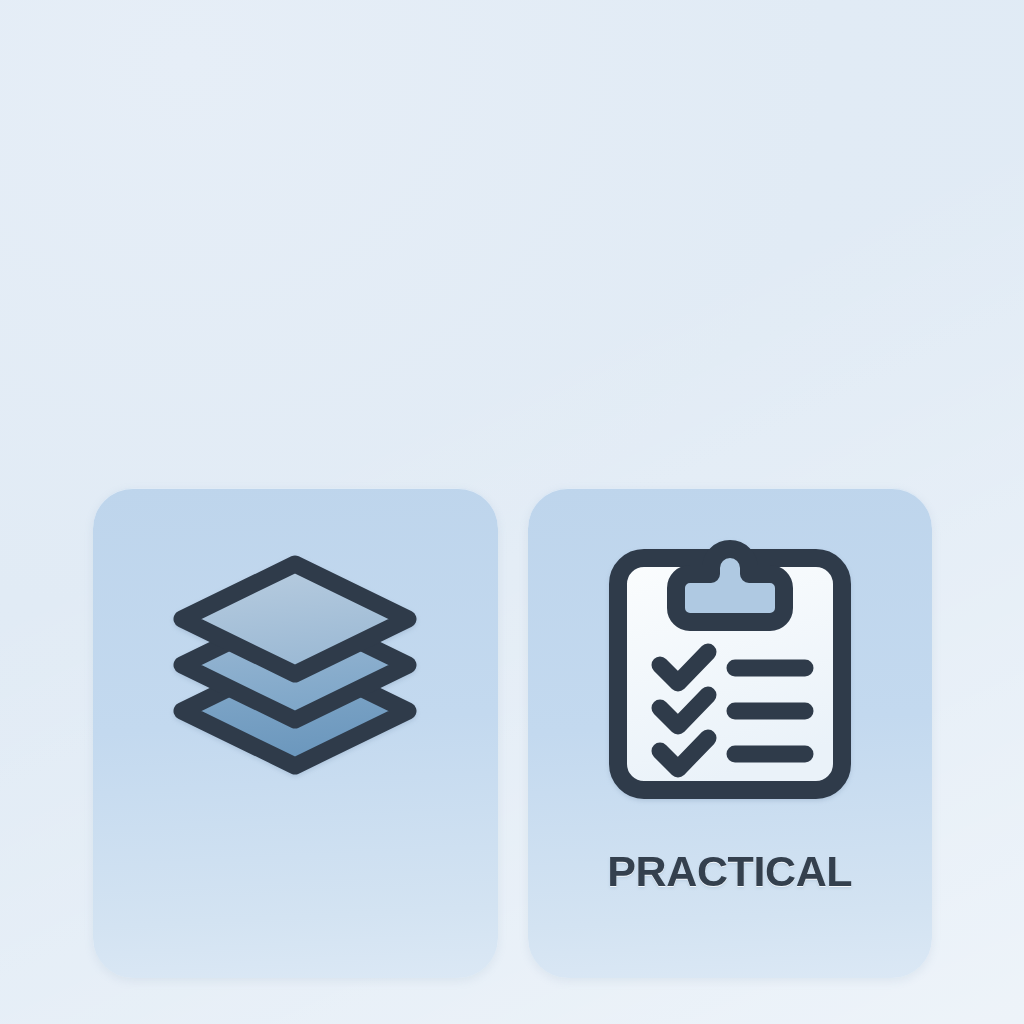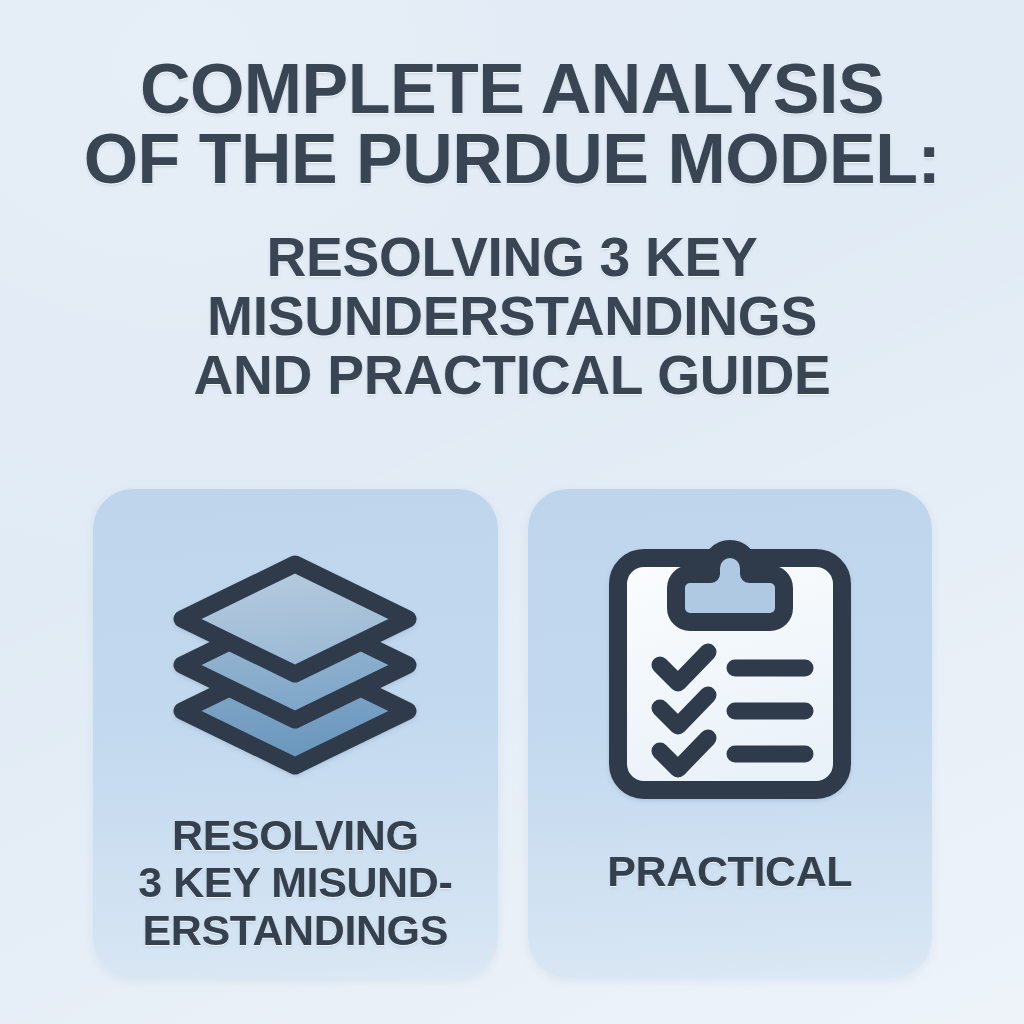--- a/index.html
+++ b/index.html
@@ -129,34 +129,20 @@
   .card-label .tline { display: block; white-space: nowrap; }
 
   .card-right .card-icon { margin-top: 34px; height: 290px; }
   .card-right .card-label { margin-top: 36px; }
 </style>
 </head>
 <body>
 
 <div id="poster">
 
-  <div class="heading-block">
-
-    <h1 class="title-main">
-      <span class="tline">COMPLETE ANALYSIS</span>
-      <span class="tline">OF THE PURDUE MODEL:</span>
-    </h1>
-
-    <h2 class="title-sub">
-      <span class="tline">RESOLVING 3 KEY</span>
-      <span class="tline">MISUNDERSTANDINGS</span>
-      <span class="tline">AND PRACTICAL GUIDE</span>
-    </h2>
-
-  </div>
 
   <div class="cards">
 
     <div class="card card-left">
 
       <div class="card-icon">
         <svg width="250" height="238" viewBox="0 0 250 238" aria-hidden="true">
           <defs>
             <linearGradient id="layTop" x1="0" y1="0" x2="0.25" y2="1">
               <stop offset="0%" stop-color="#b9cde0"></stop>
@@ -173,25 +159,20 @@
           </defs>
 
           <path d="M125 108 L238 163 L125 218 L12 163 Z" fill="url(#layBot)" stroke="#2f3b4a" stroke-width="17" stroke-linejoin="round"></path>
 
           <path d="M125 62 L238 117 L125 172 L12 117 Z" fill="url(#layMid)" stroke="#2f3b4a" stroke-width="17" stroke-linejoin="round"></path>
 
           <path d="M125 16 L238 71 L125 126 L12 71 Z" fill="url(#layTop)" stroke="#2f3b4a" stroke-width="17" stroke-linejoin="round"></path>
         </svg>
       </div>
 
-      <div class="card-label">
-        <span class="tline">RESOLVING</span>
-        <span class="tline">3 KEY MISUND-</span>
-        <span class="tline">ERSTANDINGS</span>
-      </div>
 
     </div>
 
     <div class="card card-right">
 
       <div class="card-icon">
         <svg width="252" height="278" viewBox="0 0 252 278" aria-hidden="true">
           <defs>
             <linearGradient id="boardFill" x1="0" y1="0" x2="0.3" y2="1">
               <stop offset="0%" stop-color="#fbfdfe"></stop>

